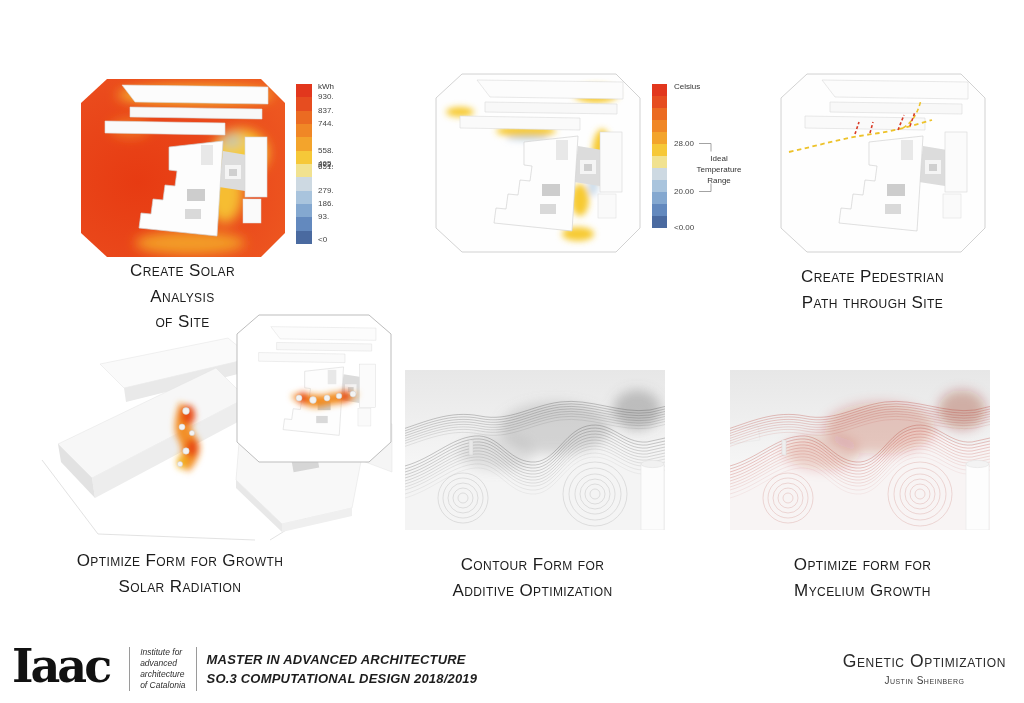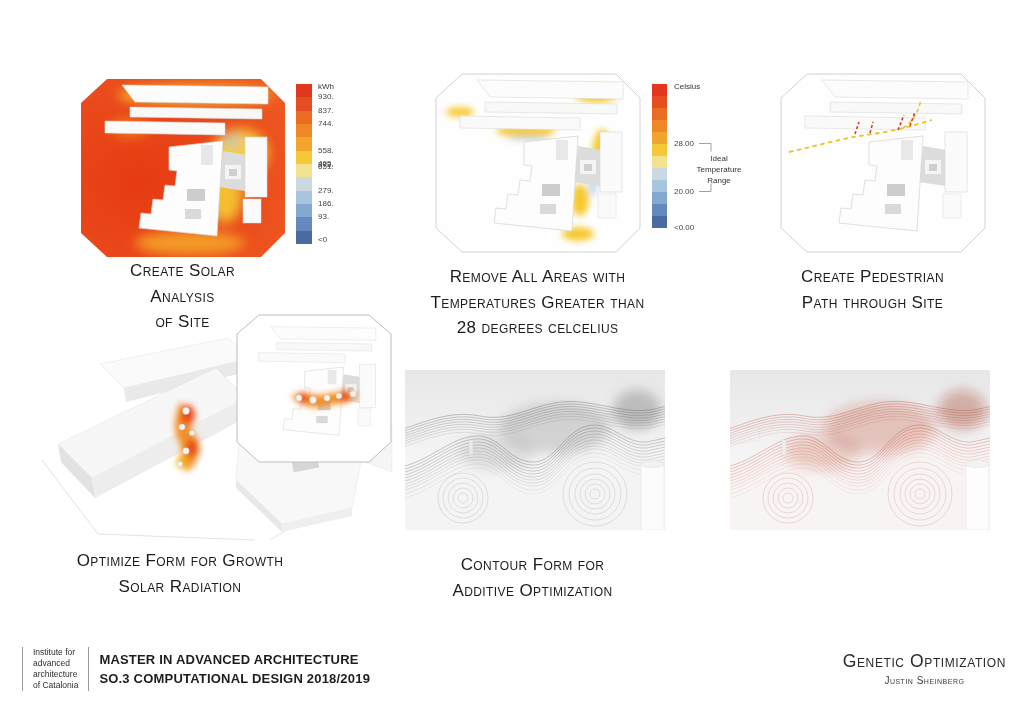--- a/index.html
+++ b/index.html
@@ -35,22 +35,22 @@
   .defs-svg{position:absolute;width:0;height:0;overflow:hidden;}
   
   .footer{position:absolute;left:0;right:0;bottom:0;height:58px;}
   .logo-row{position:absolute;left:12px;top:2px;display:flex;align-items:center;}
   .iaac-logo{
     font-family:"DejaVu Serif",serif;font-weight:700;font-size:46px;line-height:.9;
     letter-spacing:-3px;color:#111;margin-right:10px;transform:translateY(-2px);
   }
   .vdiv{width:1px;height:44px;background:#9a9a9a;margin:0 10px;}
   .institute{font-size:8.5px;line-height:1.3;color:#2e2e2e;}
-  .institute span{display:block;}
-  .program{font-size:13px;font-weight:700;line-height:1.5;color:#1d1d1d;letter-spacing:.2px;}
+  .institute span{display:block;font-style:italic;}
+  .program{font-size:13px;font-weight:700;line-height:1.5;color:#1d1d1d;letter-spacing:.2px;font-style:italic;}
   .program span{display:block;}
   .credit{position:absolute;right:18px;top:6px;text-align:center;font-variant:small-caps;}
   .credit-title{font-size:17.5px;letter-spacing:.6px;color:#2a2a2a;}
   .credit-author{font-size:10px;letter-spacing:.5px;color:#3a3a3a;margin-top:3px;}
 </style>
 </head>
 <body>
 
 <div class="board">
 
@@ -184,25 +184,20 @@
     <svg class="cl-bracket" width="18" height="58">
       <path d="M1,3.5 h12 v8 M1,51.5 h12 v-8" fill="none" stroke="#999" stroke-width="0.9"></path>
     </svg>
     <div class="cl-range">
       <span>Ideal</span>
       <span>Temperature</span>
       <span>Range</span>
     </div>
   </div>
 
-  <div class="caption" style="left:400px;top:264px;width:275px">
-    <span>Remove All Areas with</span>
-    <span>Temperatures Greater than</span>
-    <span>28 degrees celcelius</span>
-  </div>
 
   <div class="render" style="left:775px;top:68px;width:215px;height:190px">
     <svg viewBox="0 0 215 190">
       <polygon points="32,6 186,6 210,30 210,160 186,184 32,184 6,160 6,30" fill="#fefefe" stroke="#c6c6c6" stroke-width="0.8"></polygon>
       <g clip-path="url(#oct)">
           <use href="#bld"></use>
         </g>
       <g>
         <path d="M14,84 C45,77 72,69 98,66 C120,63 140,57 157,52" fill="none" style="stroke:var(--path-yellow)" stroke-width="1.8" stroke-dasharray="4.5 3.5"></path>
         <path d="M128,60 C138,54 143,44 146,32" fill="none" style="stroke:var(--path-yellow)" stroke-width="1.6" stroke-dasharray="4 3"></path>
@@ -381,23 +376,28 @@
           <circle cx="190" cy="124" r="32"></circle>
       </g>
       <rect x="52" y="70" width="4" height="15" fill="#eeeeee" stroke="#d8d8d8" stroke-width="0.4"></rect>
       <g>
         <rect x="236" y="94" width="23" height="66" fill="#fdfdfd" stroke="#e6e6e6" stroke-width="0.6"></rect>
         <ellipse cx="247.5" cy="94" rx="11.5" ry="3.6" fill="#f3f3f3" stroke="#e2e2e2" stroke-width="0.6"></ellipse>
       </g>
     </svg>
   </div>
 
+  <div class="caption" style="left:755px;top:552px;width:215px">
+    <span>Optimize form for</span>
+    <span>Mycelium Growth</span>
+  </div>
 
   <div class="footer">
     <div class="logo-row">
+      <div class="iaac-logo">Iaac</div>
       <div class="vdiv"></div>
       <div class="institute">
         <span>Institute for</span>
         <span>advanced</span>
         <span>architecture</span>
         <span>of Catalonia</span>
       </div>
       <div class="vdiv"></div>
       <div class="program">
         <span>MASTER IN ADVANCED ARCHITECTURE</span>

